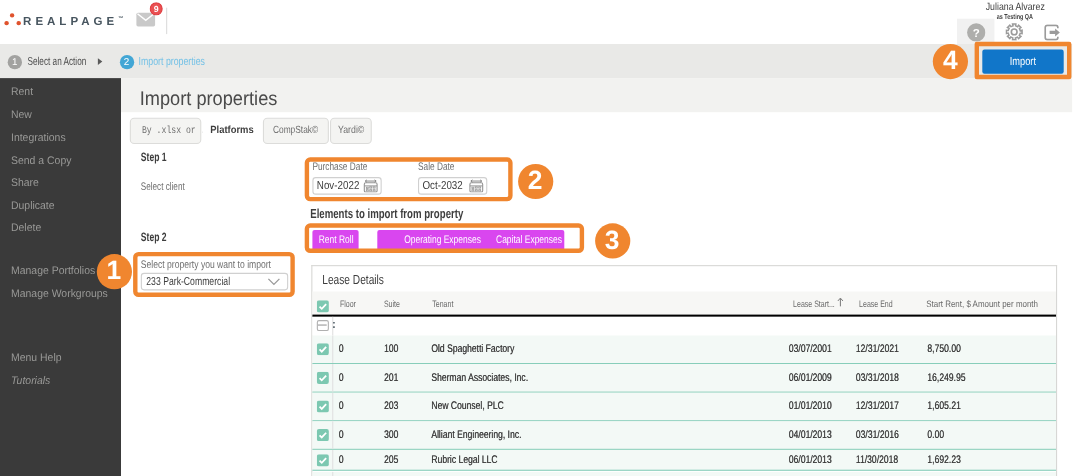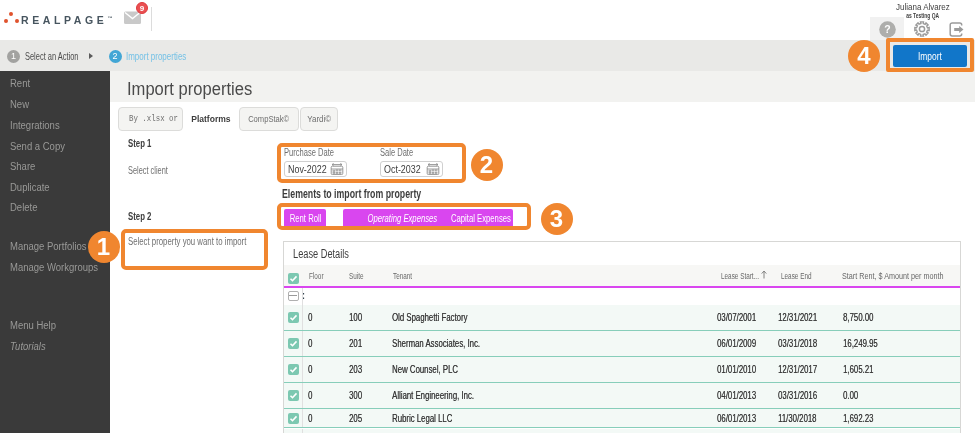--- a/index.html
+++ b/index.html
@@ -54,21 +54,21 @@
 .sel { position:absolute; background:#fff; border:1px solid #d0d0d0; border-radius:3px; font-size:10.5px; color:#3d3d3d; }
 .sel .txt { position:absolute; left:4.5px; top:50%; transform:translateY(-50%) scaleX(var(--s,0.75)); transform-origin:0 50%; white-space:nowrap; }
 .chev { position:absolute; right:6px; top:50%; transform:translateY(-50%); }
 
 
 .ebtn { position:absolute; top:208.5px; height:19px; background:#d946ef; border-radius:2px; color:#fff; font-size:10px; text-align:right; line-height:19px; z-index:20; white-space:nowrap; }
 
 
 .ltable { left:283px; top:241px; width:678px; height:192px; border:1px solid #d7d7d5; border-bottom:none; background:#fff; }
 .ltitle { position:absolute; left:9px; top:5px; font-size:12px; color:#3d3d3d; }
-.lhead { position:absolute; left:0; top:23px; width:676px; height:23px; background:#f7f7f5; border-bottom:2px solid #d946ef; }
+.lhead { position:absolute; left:0; top:23px; width:676px; height:23px; background:#f7f7f5; border-bottom:2px solid #000000; }
 .hcell { position:absolute; top:5.5px; font-size:8.5px; color:#686868; transform:scaleX(var(--s,0.75)); transform-origin:0 50%; white-space:nowrap; }
 .lfilter { position:absolute; left:0; top:46px; width:676px; height:17px; background:#fff; }
 .vline { position:absolute; left:17.5px; top:0; bottom:0; width:1px; background:#e0e0e0; }
 .lrow { position:absolute; left:0; width:676px; background:#f3f9f6; border-bottom:1.5px solid #87ceba; }
 .dcell { position:absolute; font-size:10px; color:#383838; text-shadow:0.3px 0 0 rgba(56,56,56,0.75); transform:scaleX(0.78); transform-origin:0 50%; white-space:nowrap; }
 .cb { position:absolute; left:4px; width:11px; height:11px; }
 </style>
 </head>
 <body>
 <div class="page">
@@ -132,20 +132,26 @@
   <div class="tab active" style="left:184px; width:53px;"><span class="sxc" style="--s:0.9;">Platforms</span></div>
   <div class="tab" style="left:238.5px; width:60px;"><span class="sxc" style="--s:0.8;">CompStak©</span></div>
   <div class="tab" style="left:300px; width:38px;"><span class="sxc" style="--s:0.84;">Yardi©</span></div>
 
   <div class="blabel sxl" style="left:128px; top:137px; --s:0.71;">Step 1</div>
   <div class="glabel sxl" style="left:128px; top:165px; --s:0.74;">Select client</div>
 
   <div class="blabel sxl" style="left:128px; top:210px; --s:0.71;">Step 2</div>
   <div class="annbox" style="left:120.5px; top:228.5px; width:147px; height:41px;"></div>
   <div class="glabel sxl" style="left:128px; top:235.5px; --s:0.78;">Select property you want to import</div>
+  <div class="sel" style="left:127.5px; top:248px; width:134.5px; height:16px; --s:0.75;">
+    <span class="txt">233 Park-Commercial</span>
+    <svg class="chev" width="12" height="7" viewBox="0 0 12 7">
+        <path d="M1 1 L6 6 L11 1" fill="none" stroke="#9a9a9a" stroke-width="1.2"></path>
+      </svg>
+  </div>
   <div class="anncirc" style="left:87.5px; top:231px;">1</div>
 
   <div class="annbox" style="left:277px; top:143px; width:189px; height:39.5px;"></div>
   <div class="glabel sxl" style="left:284px; top:146.5px; --s:0.755;">Purchase Date</div>
   <div class="glabel sxl" style="left:380px; top:146.5px; --s:0.755;">Sale Date</div>
   <div class="sel" style="left:284px; top:161px; width:62.5px; height:15.5px; --s:0.85;">
     <span class="txt" style="left:2.5px;">Nov-2022</span>
     <svg class="chev" style="right:1.5px;" width="14" height="12" viewBox="0 0 14 12">
       <path d="M3.6 0.4 L2 1.6 L3.6 2.8 M10.4 0.4 L12 1.6 L10.4 2.8 M2.2 1.6 H11.8" fill="none" stroke="#8a8a8a" stroke-width="0.9"></path>
       <rect x="1.2" y="3.2" width="11.6" height="8.4" rx="1.2" fill="none" stroke="#949494" stroke-width="1"></rect>
@@ -173,21 +179,21 @@
         <rect x="3" y="9.4" width="1.8" height="1.2"></rect>
           <rect x="6.1" y="9.4" width="1.8" height="1.2"></rect>
           <rect x="9.2" y="9.4" width="1.8" height="1.2"></rect>
       </g>
     </svg>
   </div>
   <div class="anncirc" style="left:470.5px; top:148.5px;">2</div>
 
   <div class="blabel sxl" style="left:282px; top:187px; font-size:12px; --s:0.73;">Elements to import from property</div>
   <div class="ebtn" style="left:284px; width:42px;"><span class="sxc" style="--s:0.77;">Rent Roll</span></div>
-  <div class="ebtn" style="left:343px; width:105px;font-style:italic;"><span class="sxc" style="--s:0.77;">Operating Expenses</span></div>
+  <div class="ebtn" style="left:343px; width:105px;"><span class="sxc" style="--s:0.77;">Operating Expenses</span></div>
   <div class="ebtn" style="left:442px; width:71px;"><span class="sxc" style="--s:0.77;">Capital Expenses</span></div>
   <div class="annbox" style="left:277px; top:202.5px; width:254px; height:27.5px;"></div>
   <div class="anncirc" style="left:540.5px; top:203px;">3</div>
 
   <div class="abs ltable">
     <div class="ltitle sxl" style="--s:0.77;">Lease Details</div>
     <div class="lhead">
       <svg class="cb" style="top:8px;" width="11" height="11" viewBox="0 0 11 11">
           <rect width="11" height="11" rx="2" fill="#7cc8b1"></rect>
           <path d="M2.5 5.7 L4.5 7.7 L8.5 3.4" fill="none" stroke="#fff" stroke-width="1.6"></path>

